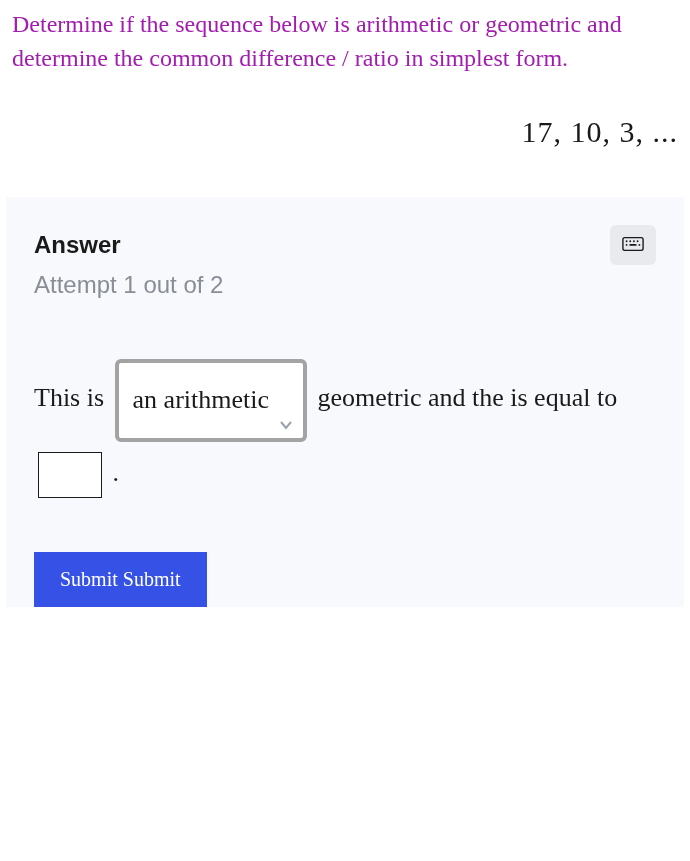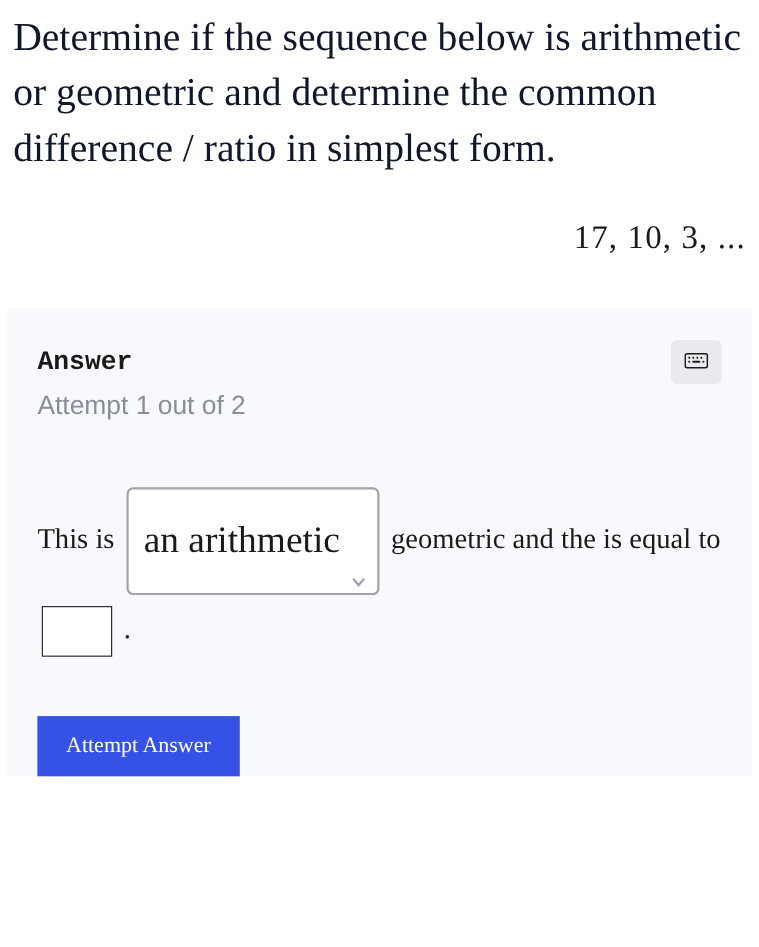--- a/index.html
+++ b/index.html
@@ -6,23 +6,23 @@
     body {
       font-family: Georgia, 'Times New Roman', serif;
       background: #ffffff;
       width: 690px;
       color: #1a1a1a;
     }
     .question-area {
       padding: 8px 12px 0 12px;
     }
     .question-text {
-      font-size: 36px;
+      font-size: 24px;
       line-height: 1.4;
-      color: #0f172a;
+      color: #a21caf;
       margin-bottom: 40px;
     }
     .sequence-display {
       text-align: right;
       font-size: 30px;
       font-family: 'Times New Roman', serif;
       margin-bottom: 48px;
       letter-spacing: 1px;
     }
     .answer-panel {
@@ -30,21 +30,21 @@
       padding: 28px 28px 0 28px;
       margin: 0 6px;
     }
     .answer-header {
       display: flex;
       justify-content: space-between;
       align-items: center;
       margin-bottom: 6px;
     }
     .answer-title {
-      font-family: Liberation Mono, monospace;
+      font-family: Liberation Sans, sans-serif;
       font-size: 24px;
       font-weight: 700;
       color: #1a1a1a;
     }
     .keyboard-btn {
       background: #e8eaed;
       border: none;
       border-radius: 6px;
       width: 46px;
       height: 40px;
@@ -64,25 +64,25 @@
       margin-bottom: 60px;
     }
     .sentence-area {
       font-size: 26px;
       line-height: 2.4;
       color: #1a1a1a;
     }
     .inline-select {
       display: inline-flex;
       align-items: center;
-      border: 2px solid #a3a3a3;
+      border: 4px solid #a3a3a3;
       border-radius: 6px;
       background: #ffffff;
       padding: 6px 10px 6px 14px;
-      font-size: 34px;
+      font-size: 26px;
       font-family: Georgia, 'Times New Roman', serif;
       color: #1a1a1a;
       cursor: pointer;
       vertical-align: middle;
       margin: 0 4px;
     }
     .chevron {
       margin-left: 10px;
       width: 14px;
       height: 14px;
@@ -155,14 +155,14 @@
             <polyline points="2,4 7,10 12,4"></polyline>
           </svg>
       </span>
     </span>
     <span>geometric and the</span>
     <span>is equal to</span>
     <input type="text" class="value-input" value="" style="">
     <span>.</span>
   </div>
 
-  <button class="submit-btn">Attempt Answer</button>
+  <button class="submit-btn">Submit Submit</button>
 </div>
 
 </body></html>

